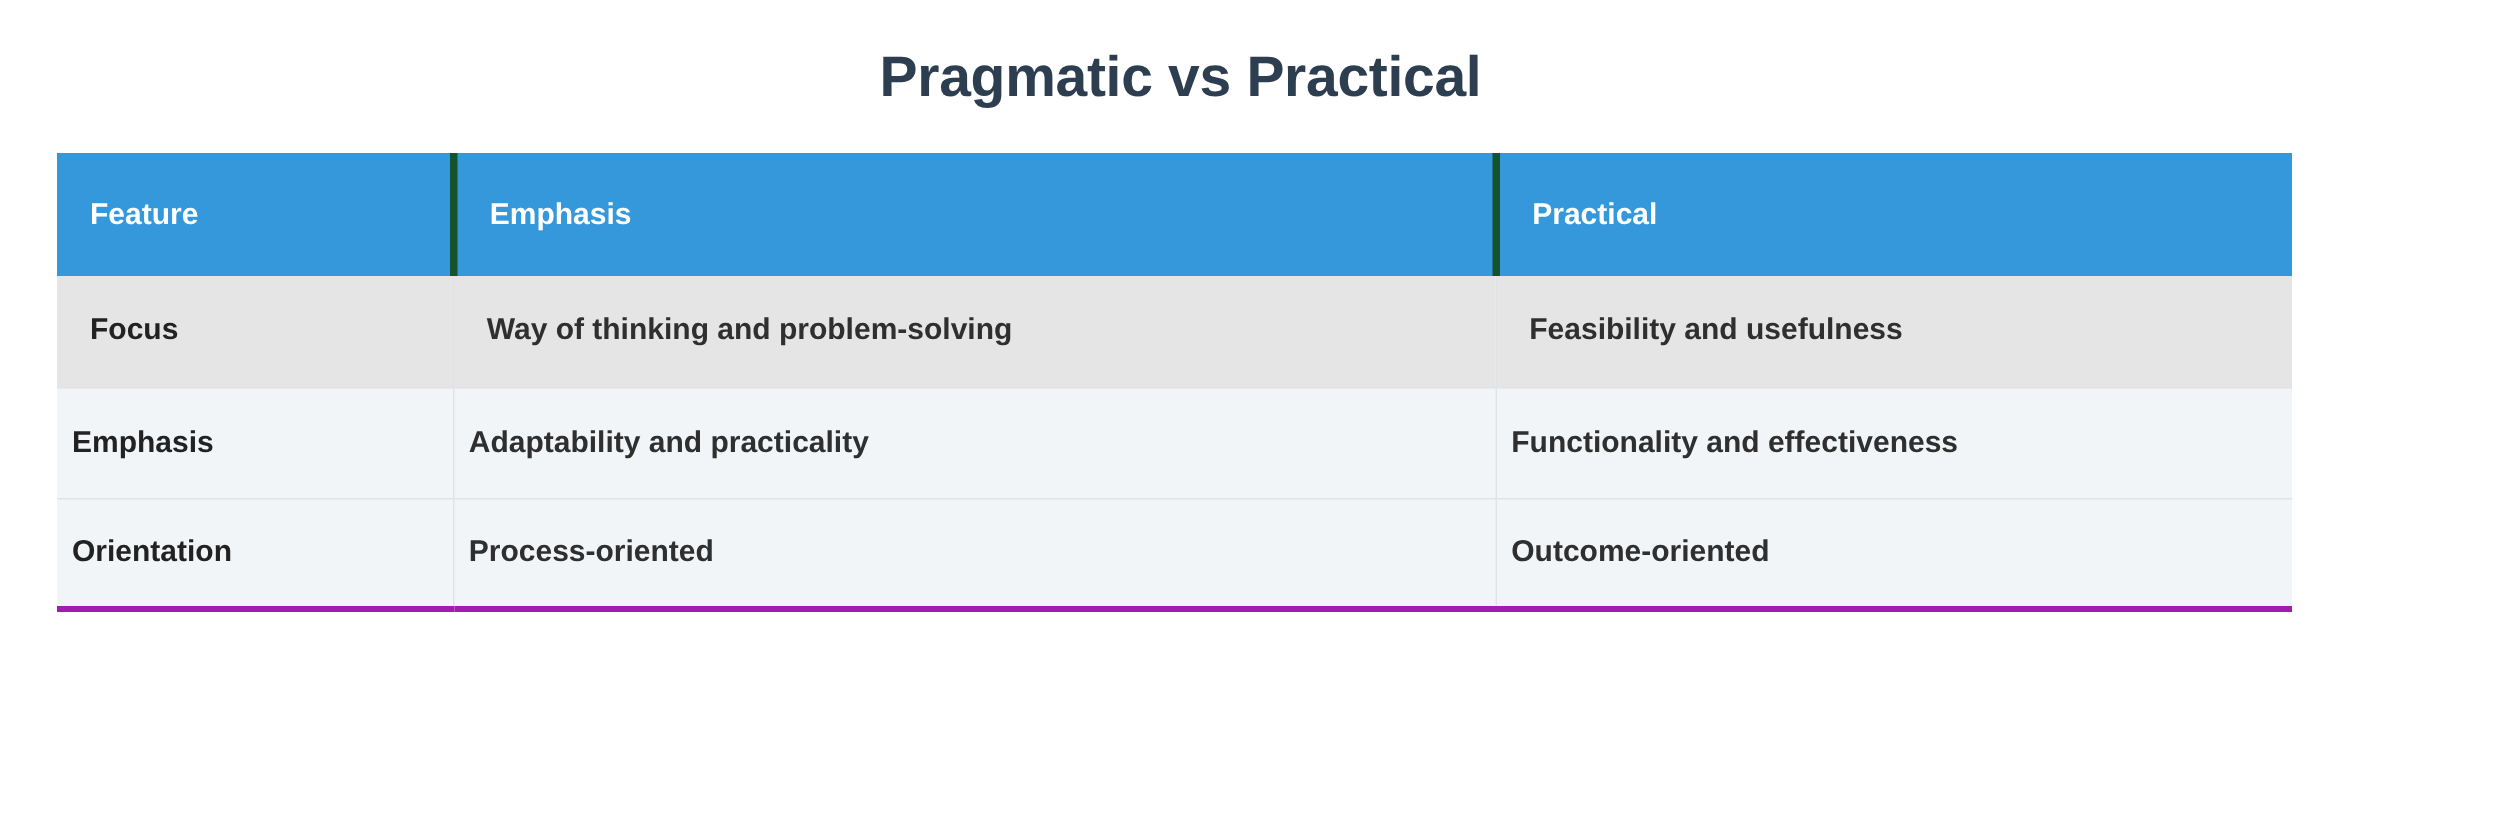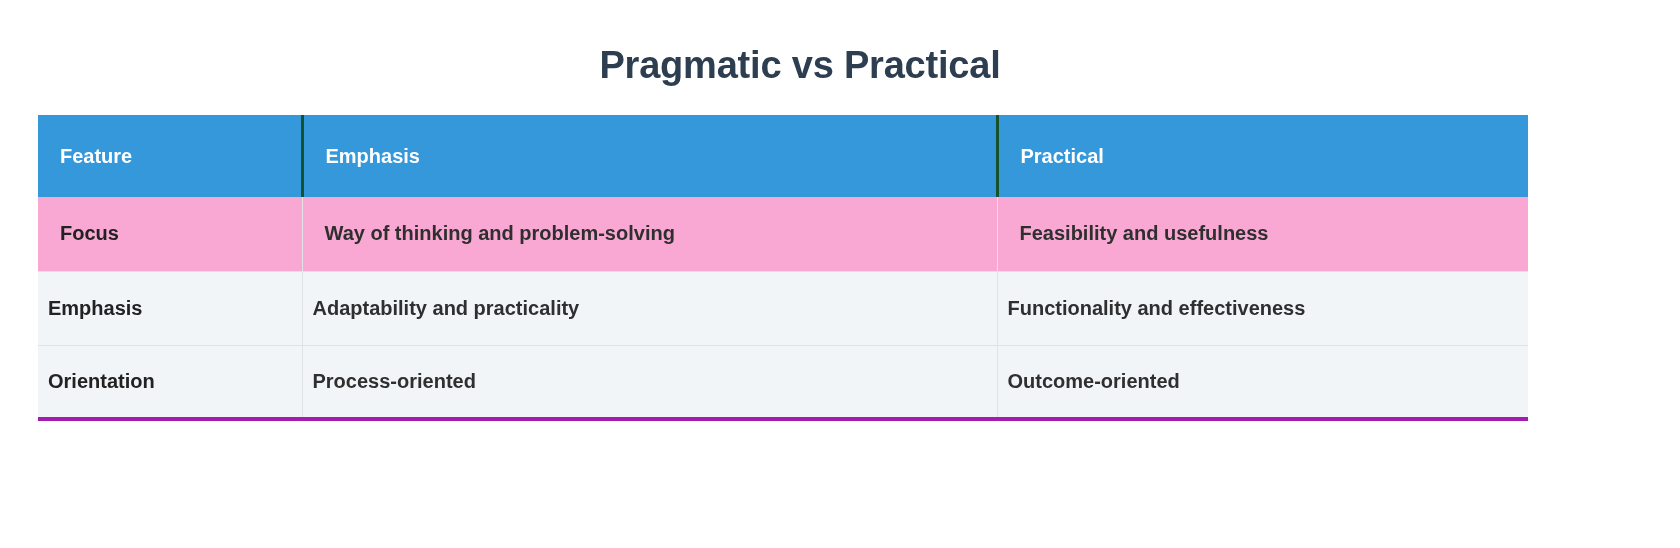--- a/index.html
+++ b/index.html
@@ -14,21 +14,21 @@
     overflow: hidden;
   }
   .page {
     position: relative;
     width: 1680px;
     height: 548px;
     box-sizing: border-box;
   }
   .page-title {
     width: 1566px;
-    margin: 17px;
+    margin: 4px;
     padding-top: 26px;
     text-align: center;
     font-family: "Liberation Sans", sans-serif;
     font-size: 38px;
     font-weight: bold;
     color: #2c3e50;
     letter-spacing: -0.2px;
     line-height: 1.2;
   }
   .table-wrap {
@@ -51,21 +51,21 @@
     background: #3498db;
     color: #ffffff;
     font-size: 20px;
     font-weight: bold;
     text-align: left;
     padding: 26px 0 26px 22px;
     height: 82px;
     box-sizing: border-box;
     vertical-align: middle;
     border: none;
-    border-right: 3px solid #14532d;
+    border-right: 5px solid #14532d;
   }
   table.comparison thead th.last {
     border-right: none;
     margin-left: 40px;
   }
 
   table.comparison tbody td {
     font-size: 20px;
     color: #2f2f2f;
     padding: 23px 0 23px 22px;
@@ -77,21 +77,21 @@
     font-weight: bold;
   }
   table.comparison tbody td.last {
     border-right: none;
   }
   table.comparison tbody td.feature-cell {
     font-weight: bold;
     color: #222222;
   }
   table.comparison tbody tr.odd td {
-    background: #f9a8d4;
+    background: #e5e5e5;
   }
   table.comparison tbody tr.even td {
     background: #f1f5f8;
     padding-left: 10px;
   }
   table.comparison tbody tr:last-child td {
     border-bottom: 4px solid #a21caf;
   }
 </style>
 </head>

